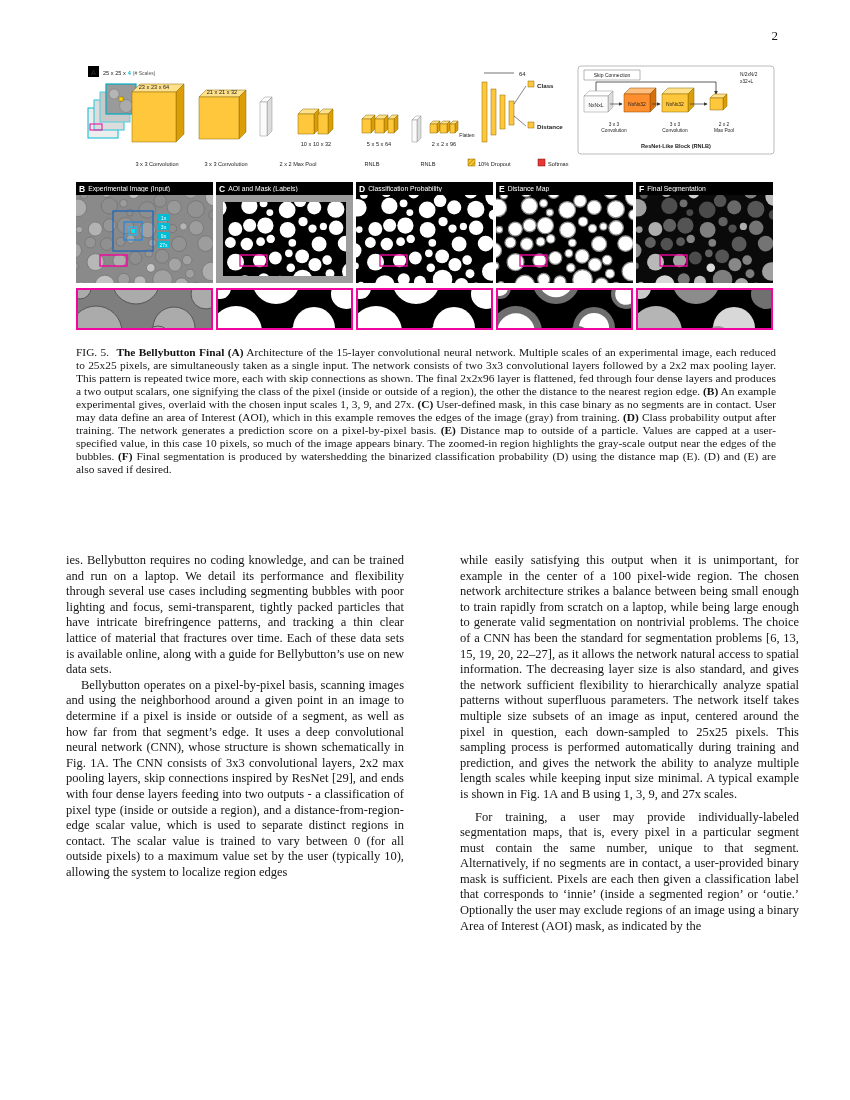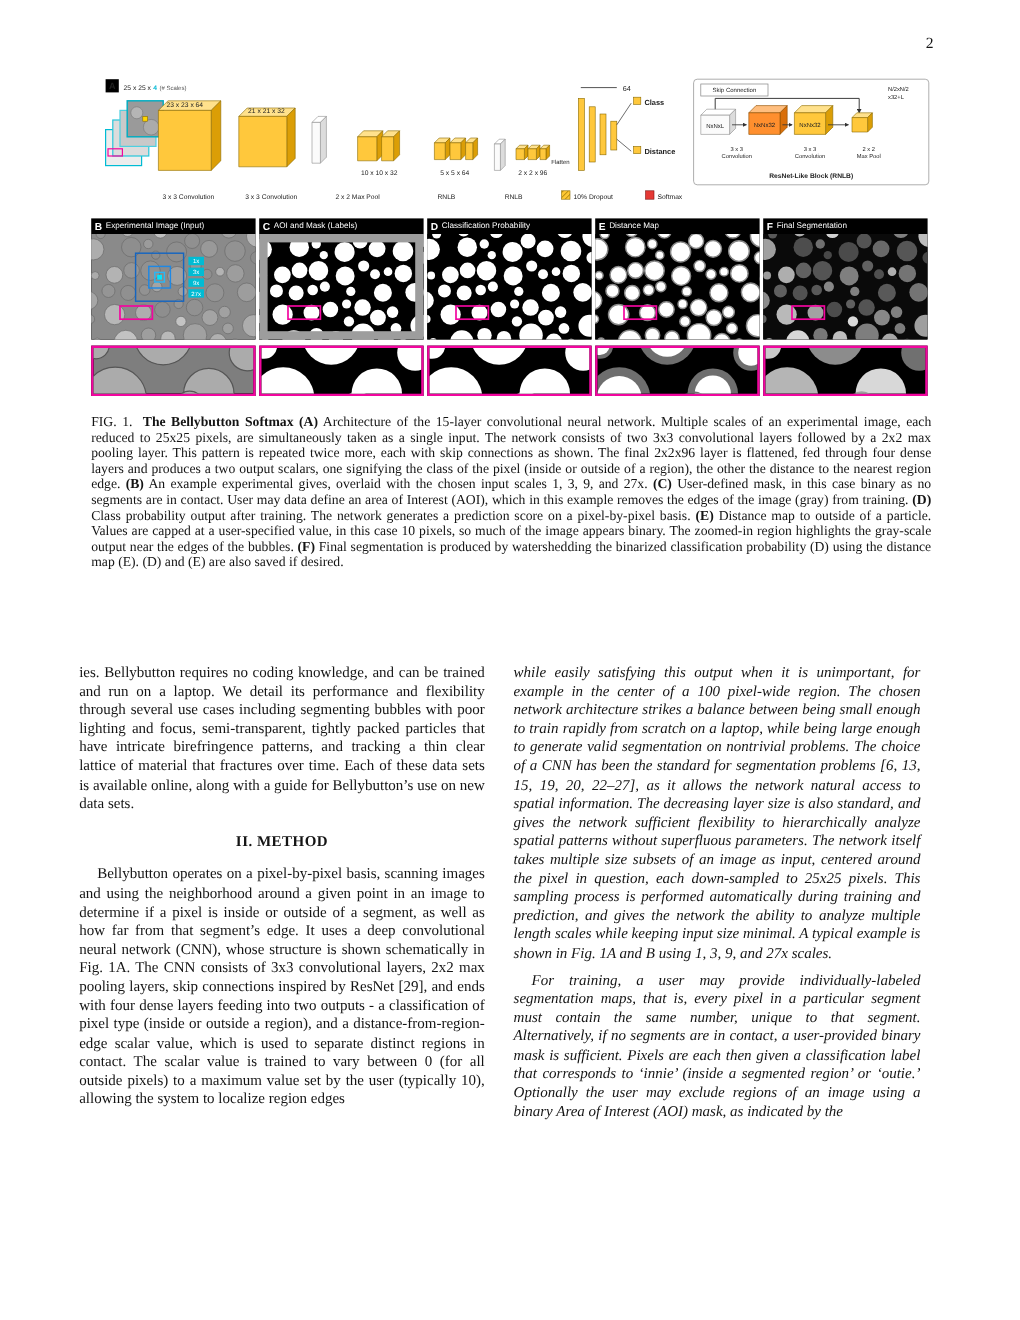--- a/index.html
+++ b/index.html
@@ -18,21 +18,21 @@
   .zoom-row{position:absolute;left:76px;top:288px;width:700px;display:flex;gap:3px;}
   .zoom-cell{width:137px;height:42px;border:2px solid #f2059f;box-sizing:border-box;background:#000;}
   .zoom-cell svg{display:block;}
   
   .caption{position:absolute;left:76px;top:346px;width:700px;font-size:11.4px;line-height:13px;text-align:justify;margin:0;}
   .caption .cap-tag{margin-right:4px;}
   .caption b{font-weight:bold;}
   
   .col{position:absolute;top:553px;font-size:12.5px;line-height:15.6px;text-align:justify;}
   .col-left{left:66px;width:338px;}
-  .col-right{left:428px;width:339px;font-style:italic;}
+  .col-right{left:460px;width:339px;}
   .col p{margin:0;}
   .col p.indent{text-indent:15px;}
   .col p.gap{margin-top:7px;}
   .section-heading{font-weight:bold;text-align:center;margin:16px 0 12px 0;font-size:12.5px;letter-spacing:0.4px;}
 </style>
 </head>
 <body>
 
 <div class="page">
 
@@ -592,38 +592,37 @@
           <circle cx="58" cy="-10" r="24" fill="#8c8c8c"></circle>
           <circle cx="96" cy="38" r="21" fill="#d8d8d8"></circle>
           <circle cx="128" cy="4" r="15" fill="#707070"></circle>
           <circle cx="2" cy="-2" r="11" fill="#c9c9c9"></circle>
           <circle cx="80" cy="48" r="12" fill="#9e9e9e"></circle>
         </svg>
       </div>
   </div>
 
   <p class="caption">
-    <span class="cap-tag">FIG. 1.</span>
-    <b>The Bellybutton Softmax (A)</b>
+    <span class="cap-tag">FIG. 5.</span>
+    <b>The Bellybutton Final (A)</b>
     <span>Architecture of the 15-layer convolutional neural network. Multiple scales of an experimental image, each reduced to 25x25 pixels, are simultaneously taken as a single input. The network consists of two 3x3 convolutional layers followed by a 2x2 max pooling layer. This pattern is repeated twice more, each with skip connections as shown. The final 2x2x96 layer is flattened, fed through four dense layers and produces a two output scalars, one signifying the class of the pixel (inside or outside of a region), the other the distance to the nearest region edge.</span>
     <b>(B)</b>
     <span>An example experimental gives, overlaid with the chosen input scales 1, 3, 9, and 27x.</span>
     <b>(C)</b>
     <span>User-defined mask, in this case binary as no segments are in contact. User may data define an area of Interest (AOI), which in this example removes the edges of the image (gray) from training.</span>
     <b>(D)</b>
     <span>Class probability output after training. The network generates a prediction score on a pixel-by-pixel basis.</span>
     <b>(E)</b>
     <span>Distance map to outside of a particle. Values are capped at a user-specified value, in this case 10 pixels, so much of the image appears binary. The zoomed-in region highlights the gray-scale output near the edges of the bubbles.</span>
     <b>(F)</b>
     <span>Final segmentation is produced by watershedding the binarized classification probability (D) using the distance map (E). (D) and (E) are also saved if desired.</span>
   </p>
 
   <div class="col col-left">
     <p>ies. Bellybutton requires no coding knowledge, and can be trained and run on a laptop. We detail its performance and flexibility through several use cases including segmenting bubbles with poor lighting and focus, semi-transparent, tightly packed particles that have intricate birefringence patterns, and tracking a thin clear lattice of material that fractures over time. Each of these data sets is available online, along with a guide for Bellybutton’s use on new data sets.</p>
-    <div class="section-heading">II. METHOD</div>
     <p class="indent">Bellybutton operates on a pixel-by-pixel basis, scanning images and using the neighborhood around a given point in an image to determine if a pixel is inside or outside of a segment, as well as how far from that segment’s edge. It uses a deep convolutional neural network (CNN), whose structure is shown schematically in Fig. 1A. The CNN consists of 3x3 convolutional layers, 2x2 max pooling layers, skip connections inspired by ResNet [29], and ends with four dense layers feeding into two outputs - a classification of pixel type (inside or outside a region), and a distance-from-region-edge scalar value, which is used to separate distinct regions in contact. The scalar value is trained to vary between 0 (for all outside pixels) to a maximum value set by the user (typically 10), allowing the system to localize region edges</p>
   </div>
 
   <div class="col col-right">
     <p>while easily satisfying this output when it is unimportant, for example in the center of a 100 pixel-wide region. The chosen network architecture strikes a balance between being small enough to train rapidly from scratch on a laptop, while being large enough to generate valid segmentation on nontrivial problems. The choice of a CNN has been the standard for segmentation problems [6, 13, 15, 19, 20, 22–27], as it allows the network natural access to spatial information. The decreasing layer size is also standard, and gives the network sufficient flexibility to hierarchically analyze spatial patterns without superfluous parameters. The network itself takes multiple size subsets of an image as input, centered around the pixel in question, each down-sampled to 25x25 pixels. This sampling process is performed automatically during training and prediction, and gives the network the ability to analyze multiple length scales while keeping input size minimal. A typical example is shown in Fig. 1A and B using 1, 3, 9, and 27x scales.</p>
     <p class="indent gap">For training, a user may provide individually-labeled segmentation maps, that is, every pixel in a particular segment must contain the same number, unique to that segment. Alternatively, if no segments are in contact, a user-provided binary mask is sufficient. Pixels are each then given a classification label that corresponds to ‘innie’ (inside a segmented region’ or ‘outie.’ Optionally the user may exclude regions of an image using a binary Area of Interest (AOI) mask, as indicated by the</p>
   </div>
 
 </div>
 

